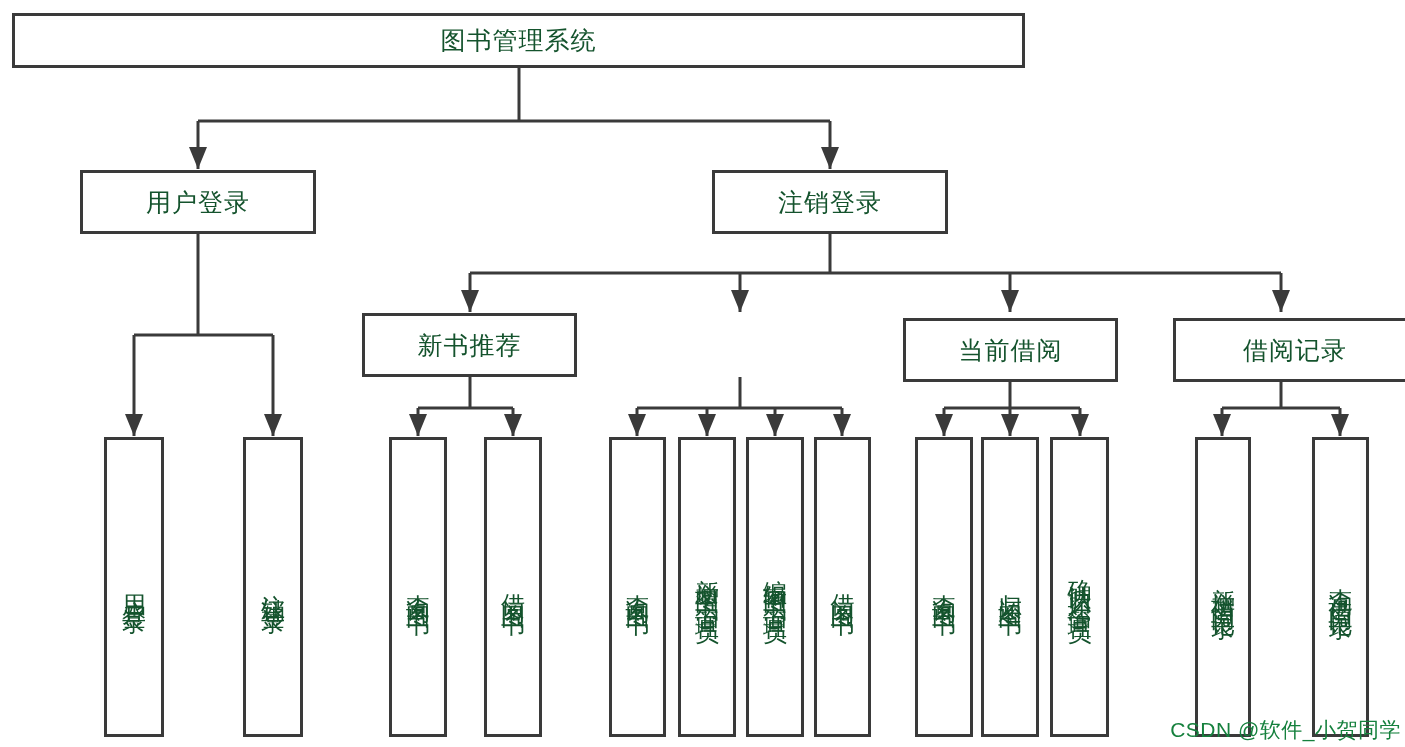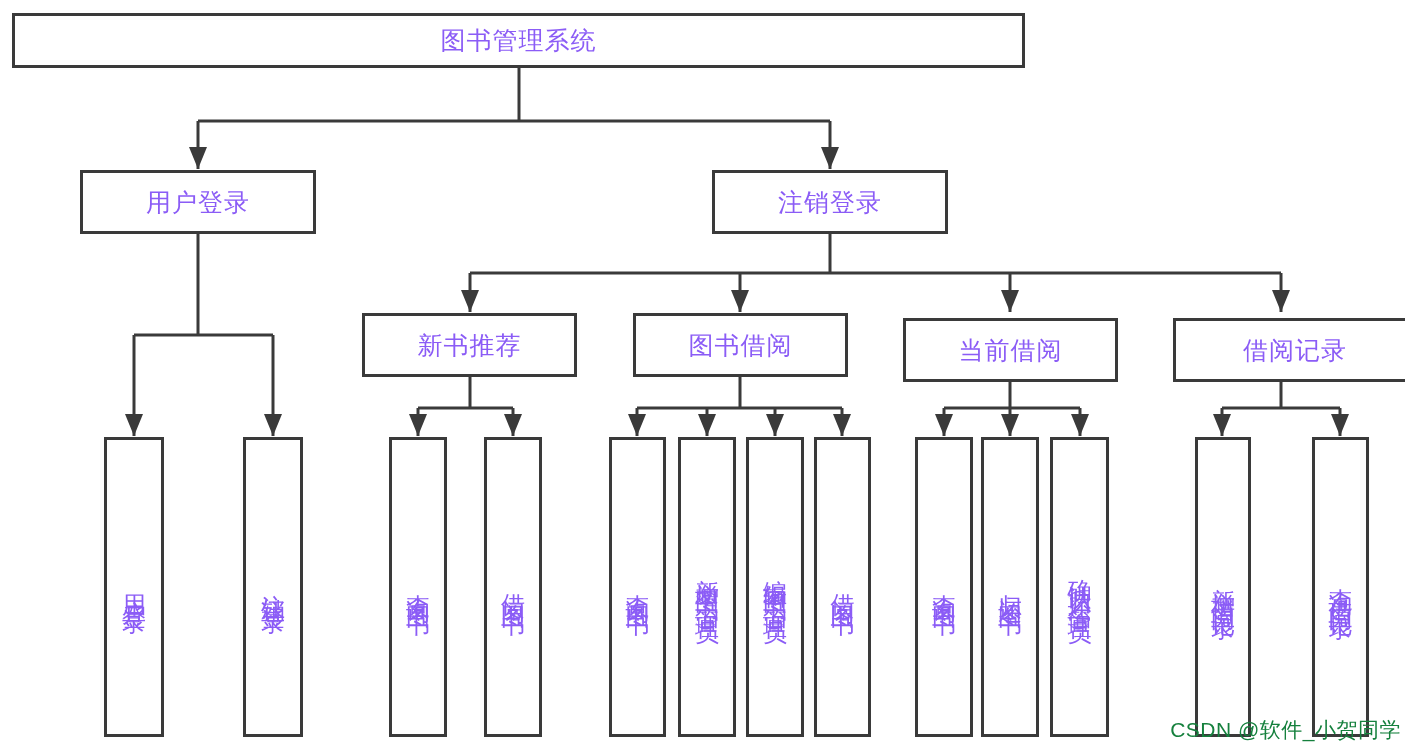--- a/index.html
+++ b/index.html
@@ -18,21 +18,21 @@
     pointer-events: none;
   }
   .box {
     position: absolute;
     box-sizing: border-box;
     border: 3px solid #3a3a3a;
     background: #ffffff;
     display: flex;
     align-items: center;
     justify-content: center;
-    color: #8b5cf6;
+    color: #14532d;
   }
   .box.h { font-size: 25px; letter-spacing: 1px; white-space: nowrap; }
   .box.v { font-size: 24px; }
   .box.v .vtext {
     writing-mode: vertical-rl;
     text-orientation: mixed;
     letter-spacing: 6px;
     line-height: 1;
   }
   .watermark {
@@ -101,23 +101,20 @@
   <div class="box h" style="left:80px;top:170px;width:236px;height:64px">
     <span>用户登录</span>
   </div>
   <div class="box h" style="left:712px;top:170px;width:236px;height:64px">
     <span>注销登录</span>
   </div>
 
   <div class="box h" style="left:362px;top:313px;width:215px;height:64px">
     <span>新书推荐</span>
   </div>
-  <div class="box h" style="left:633px;top:313px;width:215px;height:64px">
-    <span>图书借阅</span>
-  </div>
   <div class="box h" style="left:903px;top:318px;width:215px;height:64px">
     <span>当前借阅</span>
   </div>
   <div class="box h" style="left:1173px;top:318px;width:244px;height:64px">
     <span>借阅记录</span>
   </div>
 
   <div class="box v" style="left:104px;top:437px;width:60px;height:300px">
     <span class="vtext">用户登录</span>
   </div>

